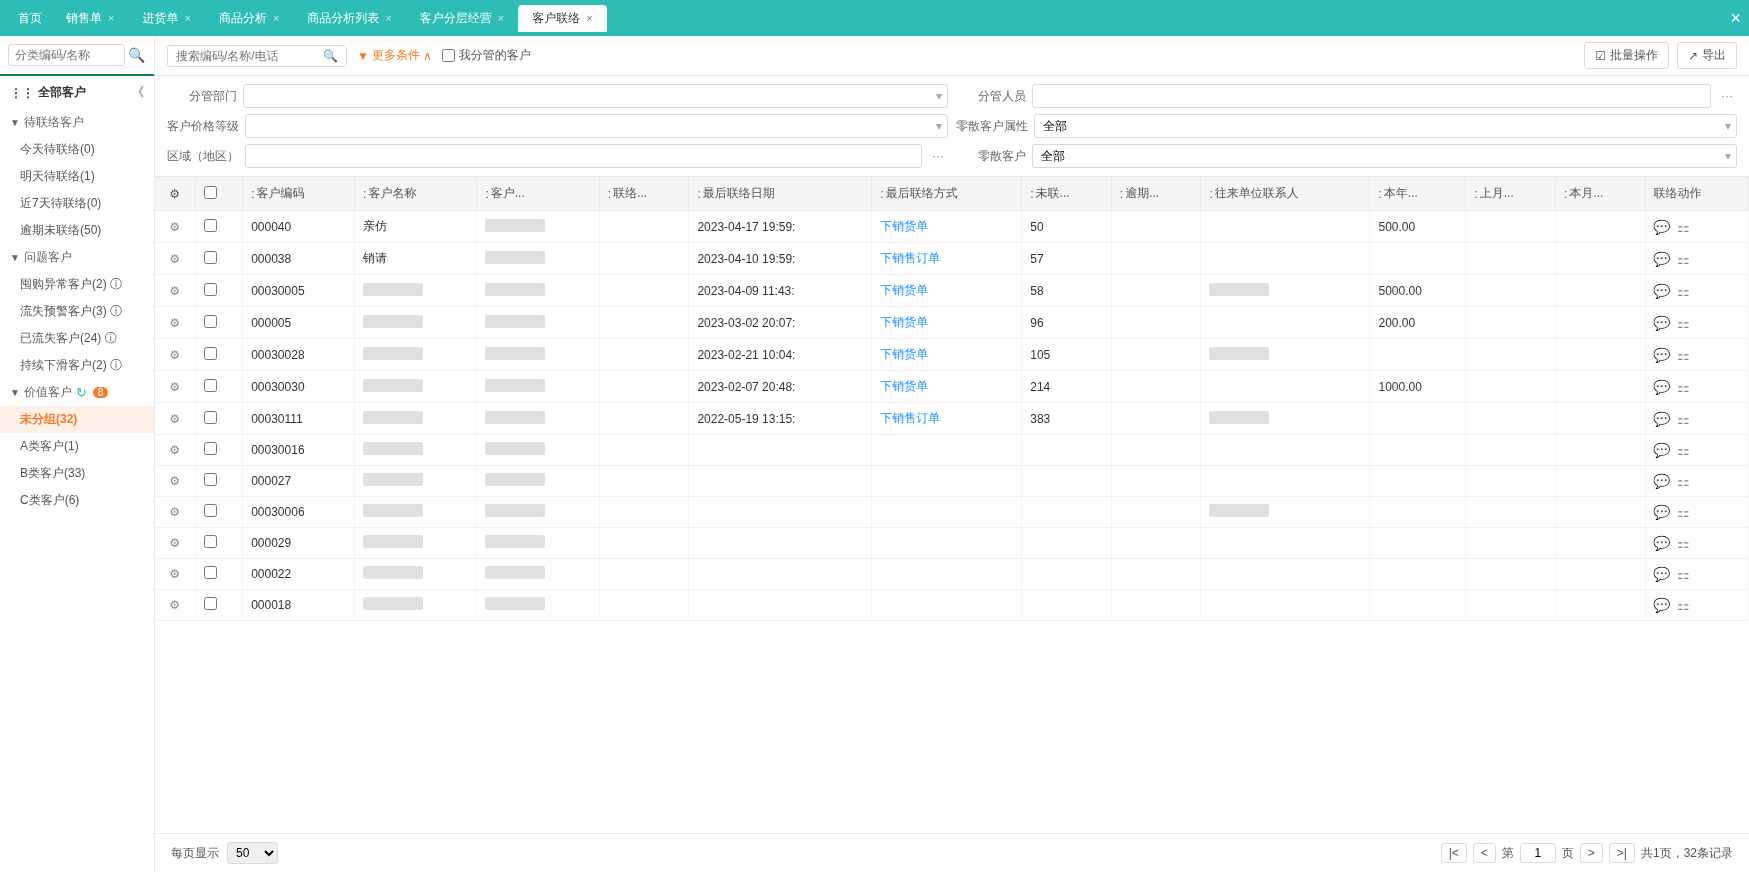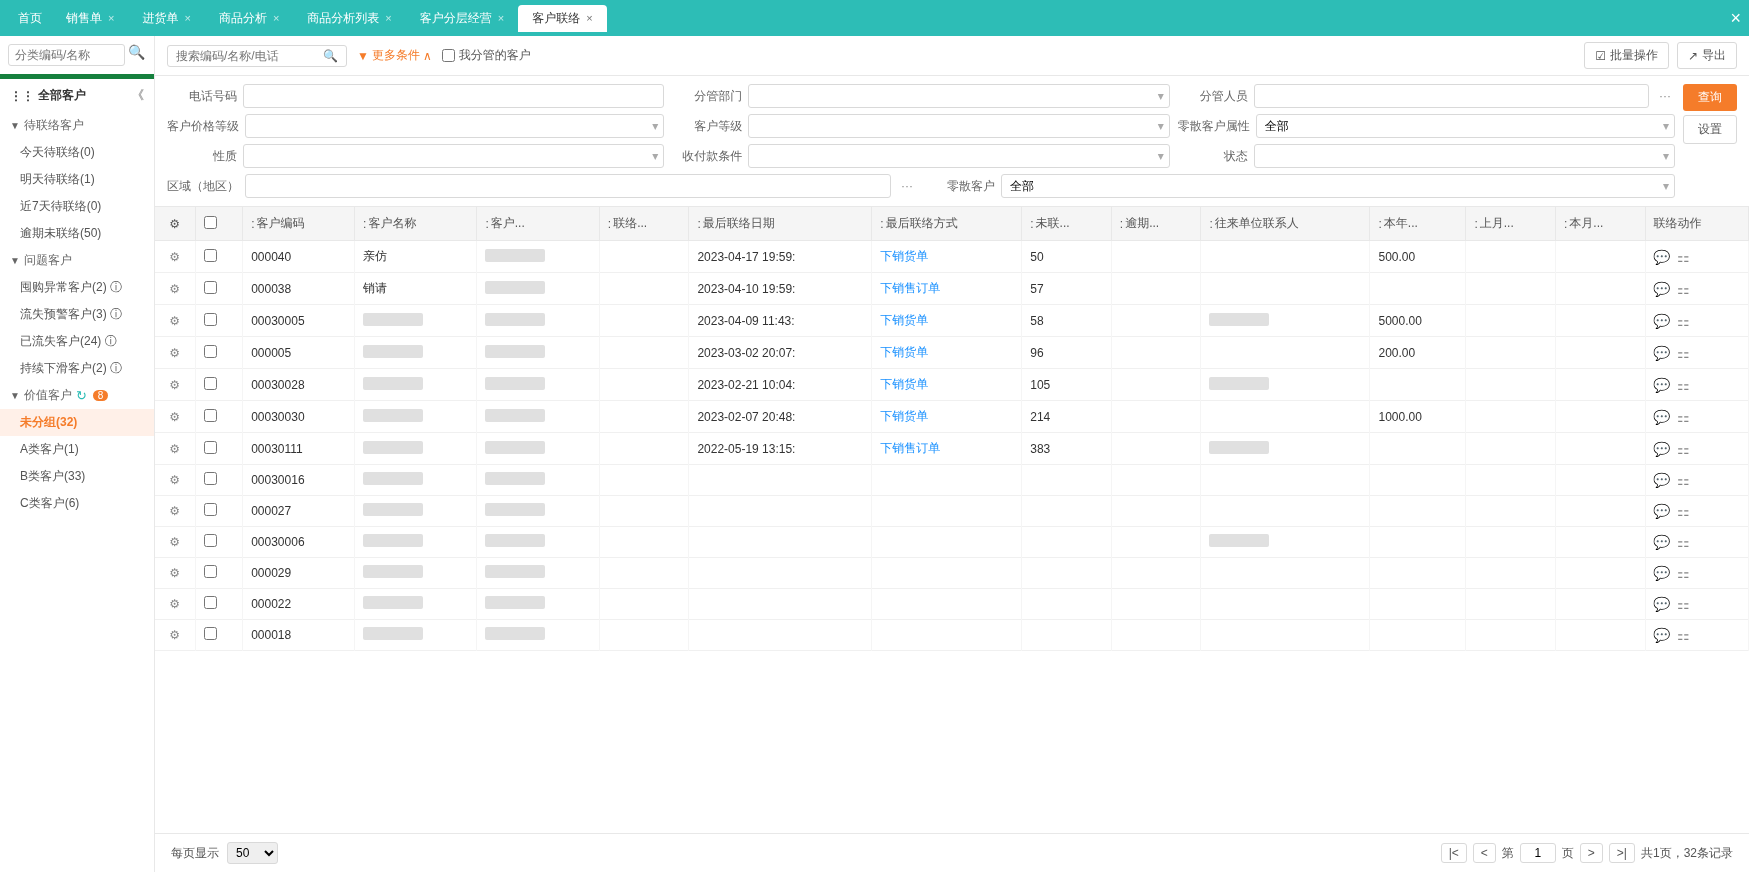--- a/index.html
+++ b/index.html
@@ -51,22 +51,23 @@
     
     .sidebar {
       width: 155px;
       background: #fff;
       border-right: 1px solid #e8e8e8;
       overflow-y: auto;
       flex-shrink: 0;
     }
     .sidebar-search {
       display: flex;
+      align-items: center;
       padding: 8px 8px;
-      border-bottom: 5px solid #15803d;
+      border-bottom: 2px solid #15803d;
       gap: 4px;
     }
     .sidebar-search input {
       border: 1px solid #d9d9d9;
       border-radius: 3px;
       padding: 3px 6px;
       width: 100%;
       font-size: 12px;
       outline: none;
     }
@@ -447,97 +448,63 @@
         </div>
       </div>
     </div>
 
     <div class="advanced-filters">
       <div style="display:flex; gap:8px;">
         <div style="flex:1;">
 
           <div class="filter-row">
             <div class="filter-item">
-              <span class="filter-label">电话号码</span>
-              <input class="filter-input" style="flex: 1 1 0%;" type="text" value="">
-            </div>
-            <div class="filter-item">
               <span class="filter-label">分管部门</span>
               <div class="filter-select-wrapper" style="flex:1;">
                 <select><option></option></select>
               </div>
             </div>
             <div class="filter-item">
               <span class="filter-label">分管人员</span>
               <input class="filter-input" style="flex: 1 1 0%;" type="text" value="">
               <span class="filter-dots">···</span>
             </div>
           </div>
 
           <div class="filter-row">
             <div class="filter-item">
               <span class="filter-label">客户价格等级</span>
               <div class="filter-select-wrapper" style="flex:1;">
                 <select><option></option></select>
               </div>
             </div>
             <div class="filter-item">
-              <span class="filter-label">客户等级</span>
-              <div class="filter-select-wrapper" style="flex:1;">
-                <select><option></option></select>
-              </div>
-            </div>
-            <div class="filter-item">
               <span class="filter-label">零散客户属性</span>
               <div class="filter-select-wrapper" style="flex:1;">
                 <select><option>全部</option></select>
               </div>
             </div>
           </div>
 
-          <div class="filter-row">
-            <div class="filter-item">
-              <span class="filter-label">性质</span>
-              <div class="filter-select-wrapper" style="flex:1;">
-                <select><option></option></select>
-              </div>
-            </div>
-            <div class="filter-item">
-              <span class="filter-label">收付款条件</span>
-              <div class="filter-select-wrapper" style="flex:1;">
-                <select><option></option></select>
-              </div>
-            </div>
-            <div class="filter-item">
-              <span class="filter-label">状态</span>
-              <div class="filter-select-wrapper" style="flex:1;">
-                <select><option></option></select>
-              </div>
-            </div>
-          </div>
 
           <div class="filter-row">
             <div class="filter-item">
               <span class="filter-label">区域（地区）</span>
               <input class="filter-input" style="flex: 1 1 0%;" type="text" value="">
               <span class="filter-dots">···</span>
             </div>
             <div class="filter-item">
               <span class="filter-label">零散客户</span>
               <div class="filter-select-wrapper" style="flex:1;">
                 <select><option>全部</option></select>
               </div>
             </div>
           </div>
         </div>
 
-        <div class="filter-actions">
-          <button class="btn-query">查询</button>
-          <button class="btn-reset">设置</button>
-        </div>
       </div>
     </div>
 
     <div class="table-container">
       <table>
         <thead>
           <tr>
             <th class="settings-col">⚙</th>
             <th><input type="checkbox" style=""></th>
             <th>

